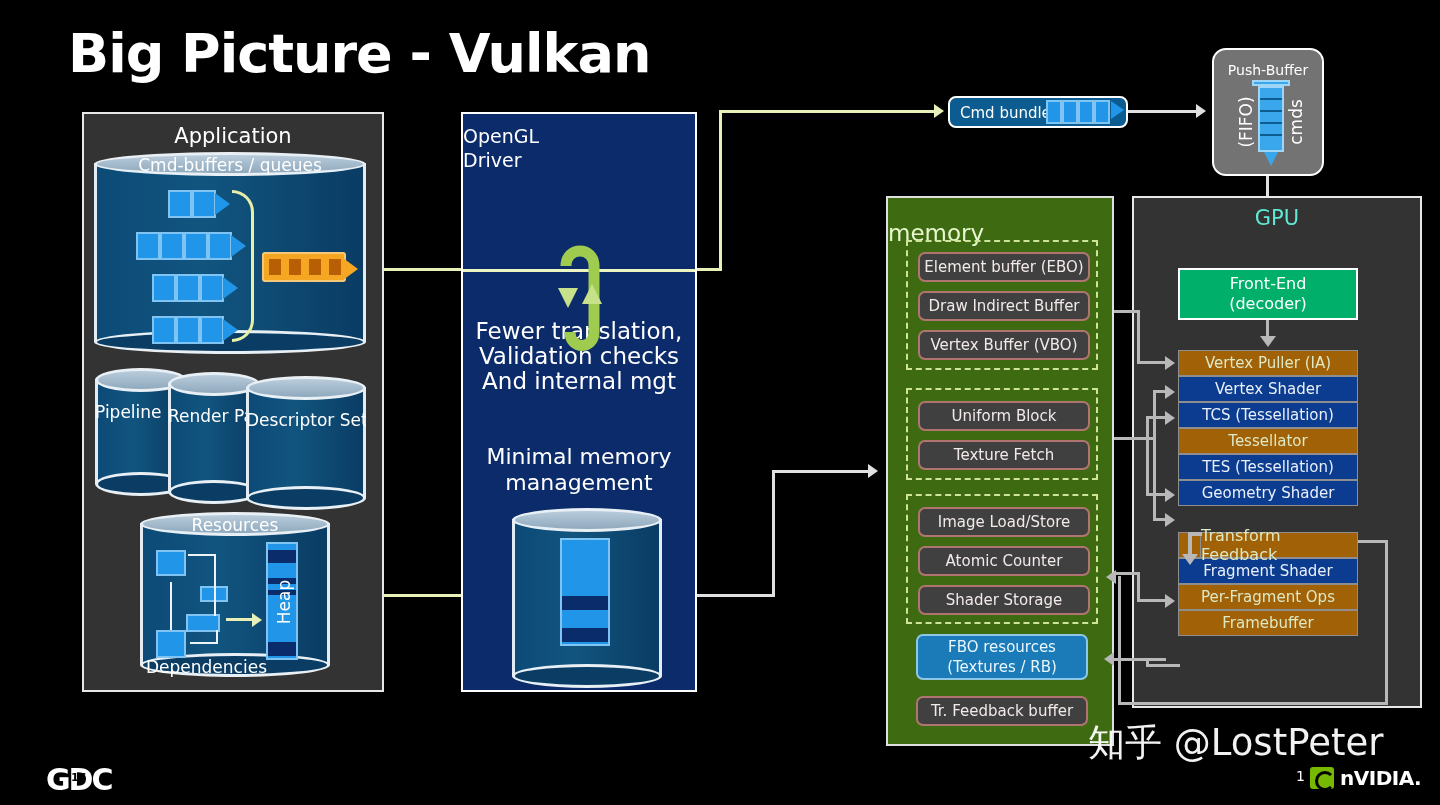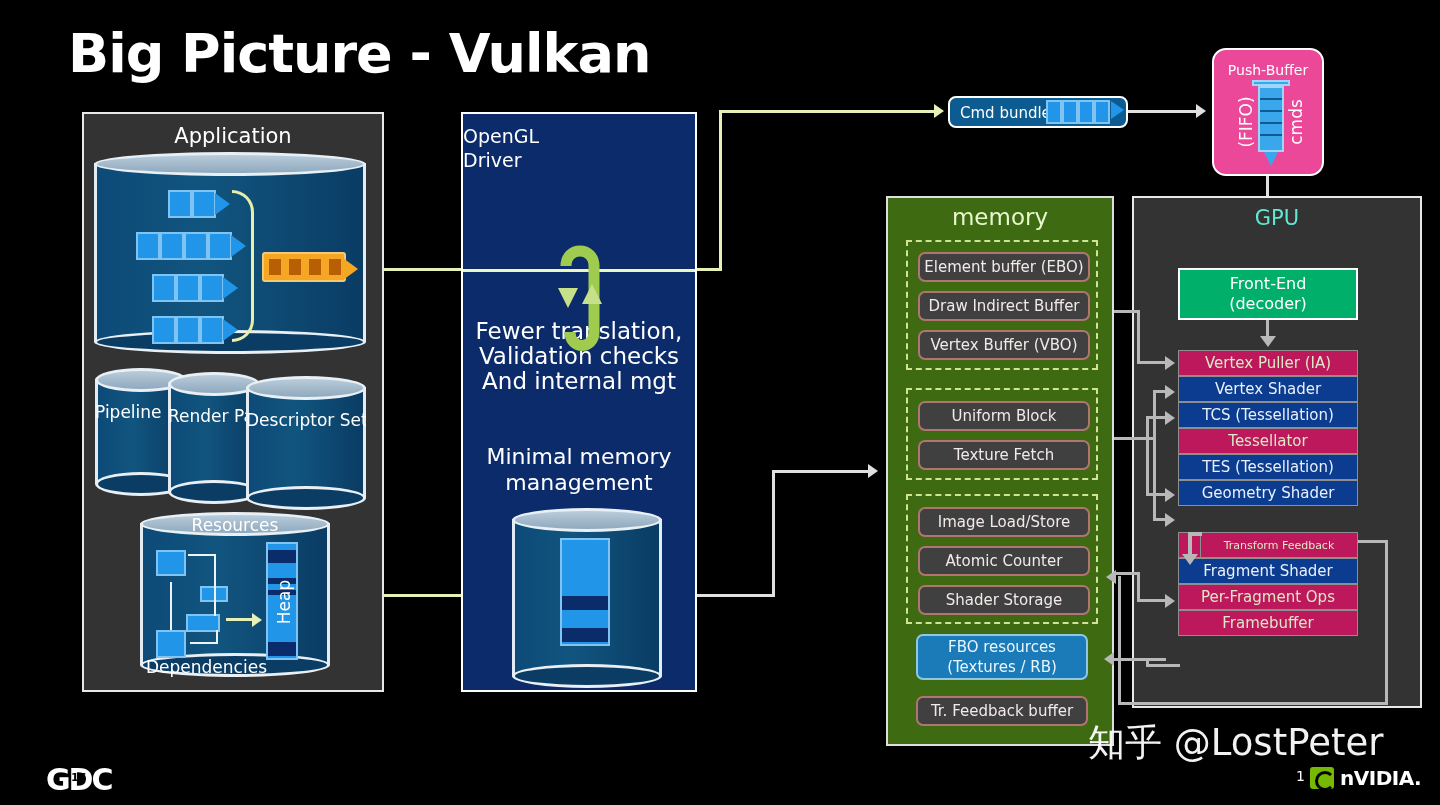--- a/index.html
+++ b/index.html
@@ -33,21 +33,21 @@
   }
   #gl-divider { left: 0; top: 155px; width: 100%; height: 3px; background: #edf5c0; }
   #gl-title { left: 0; top: 10px; width: 100%; color: #fff; font-size: 19px; line-height: 24px; }
   #gl-text1 { left: 0; top: 205px; width: 100%; text-align: center; color: #fff; font-size: 23px; line-height: 25px; }
   #gl-text2 { left: 0; top: 330px; width: 100%; text-align: center; color: #fff; font-size: 22px; line-height: 26px; }
 
   #mem-panel {
     left: 886px; top: 196px; width: 228px; height: 550px;
     background: #3e6b11; border: 2px solid #dfdfdf;
   }
-  #mem-title { left: 0; top: 6px; width: 100%; text-align: center; color: #e9f7cf; font-size: 23px; }
+  #mem-title { left: 0; top: 22px; width: 100%; color: #e9f7cf; font-size: 23px; }
 
   #gpu-panel {
     left: 1132px; top: 196px; width: 290px; height: 512px;
     background: #333333; border: 2px solid #e8e8e8;
   }
   #gpu-title { left: 0; top: 8px; width: 100%; text-align: center; color: #5eead4; font-size: 21px; }
 
   
   .cyl { position: absolute; }
   .cyl .body {
@@ -128,21 +128,21 @@
   
   #cmd-bundles {
     left: 948px; top: 96px; width: 180px; height: 32px;
     background: #0d5c91; border: 2px solid #ffffff; border-radius: 8px;
   }
   #cmd-bundles-label { position: absolute; left: 10px; top: 6px; color: #fff; font-size: 15px; }
 
   
   #push-buffer {
     left: 1212px; top: 48px; width: 112px; height: 128px;
-    background: #ec4899; border: 2px solid #ffffff; border-radius: 14px;
+    background: #737373; border: 2px solid #ffffff; border-radius: 14px;
   }
   #pb-title { position: absolute; left: 0; top: 12px; width: 100%; text-align: center; color: #fff; font-size: 14px; }
   .pb-side {
     position: absolute; color: #fff; font-size: 17px;
     transform: rotate(-90deg); transform-origin: center center; white-space: nowrap;
   }
   #pb-stack { position: absolute; left: 44px; top: 36px; width: 26px; height: 66px;
     background: #3aa7ec; border: 2px solid #9fd6f7; }
   #pb-stack .ln { position: absolute; left: 0; right: 0; height: 2px; background: #0d5c91; }
 
@@ -162,23 +162,23 @@
     background: #00b06a; border: 2px solid #ffffff;
     display:flex; align-items:center; justify-content:center;
     color: #fff; font-size: 16px; line-height: 20px; text-align: center;
   }
   #stage-col { left: 1178px; top: 350px; width: 180px; }
   .gstage {
     height: 26px; border: 1px solid #8e8e8e;
     display: flex; align-items: center; justify-content: center;
     font-size: 15px; color: #e9eddc;
   }
-  .gstage.green { background: #be185d; color: #dde8c5; }
+  .gstage.green { background: #a16207; color: #dde8c5; }
   .gstage.blue  { background: #0b3c8f; color: #eaf0fb; }
-  .gstage.small { font-size: 11px; text-align: center; }
+  .gstage.small { font-size: 16px; }
   #tf-row { position: absolute; left: 1200px; top: 532px; width: 158px; height: 26px; }
 
   
   .ln-y { position: absolute; background: #e8f0b8; }
   .ln-g { position: absolute; background: #b8b8b8; }
   .ln-w { position: absolute; background: #e0e0e0; }
   .arrow-r {
     position: absolute; width: 0; height: 0;
     border-left: 10px solid #b8b8b8;
     border-top: 7px solid transparent; border-bottom: 7px solid transparent;
@@ -235,20 +235,21 @@
   <div class="arrow-r w abs" style="left:1196px; top:104px;"></div>
 
   <div id="app-panel" class="abs">
     <div id="app-title" class="abs">Application</div>
   </div>
 
   <div id="cyl-cmd" class="cyl abs">
     <div class="body"></div>
     <div class="bot"></div>
     <div class="top"></div>
+    <div class="cap-label">Cmd-buffers / queues</div>
     <div class="inner">
 
       <div class="cmdbar abs" style="left:70px; top:12px; width:48px;">
         <div class="seg" style="left:0;width:24px;"></div>
           <div class="seg" style="left:24px;width:24px;"></div>
         <div class="arw"></div>
       </div>
       <div class="cmdbar abs" style="left:38px; top:54px; width:96px;">
         <div class="seg" style="left:0;width:24px;"></div>
           <div class="seg" style="left:24px;width:24px;"></div>

